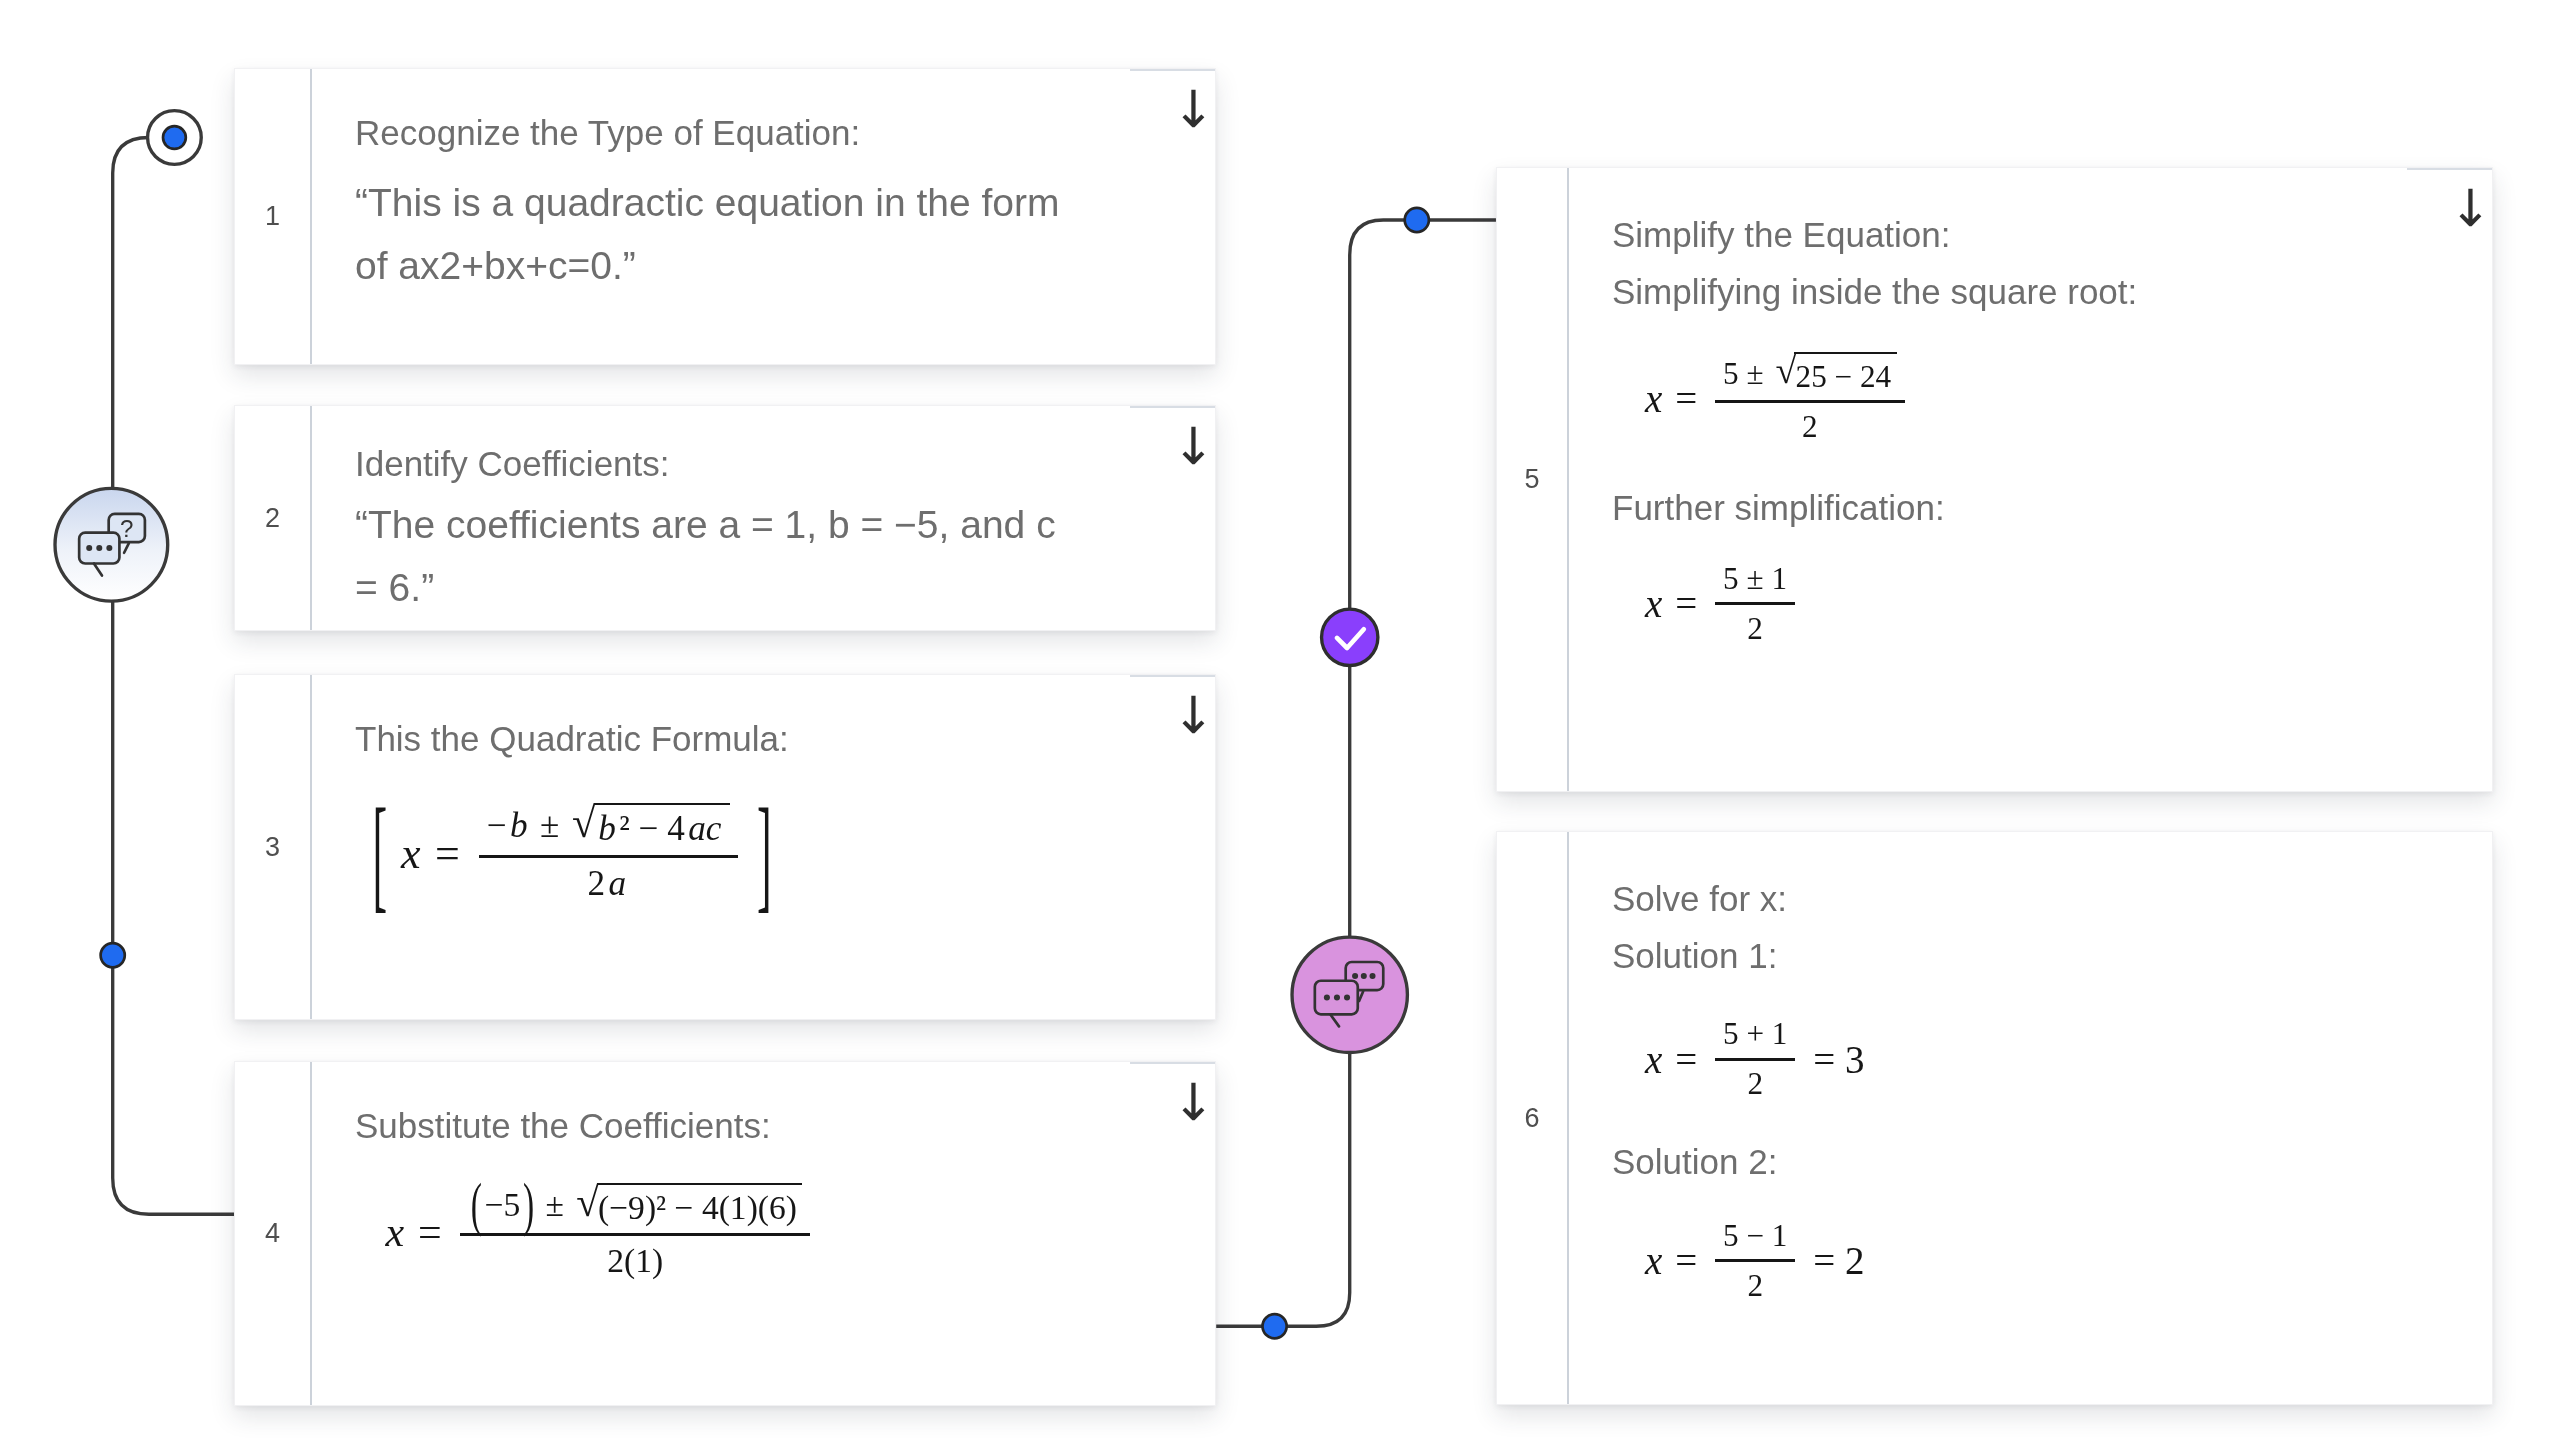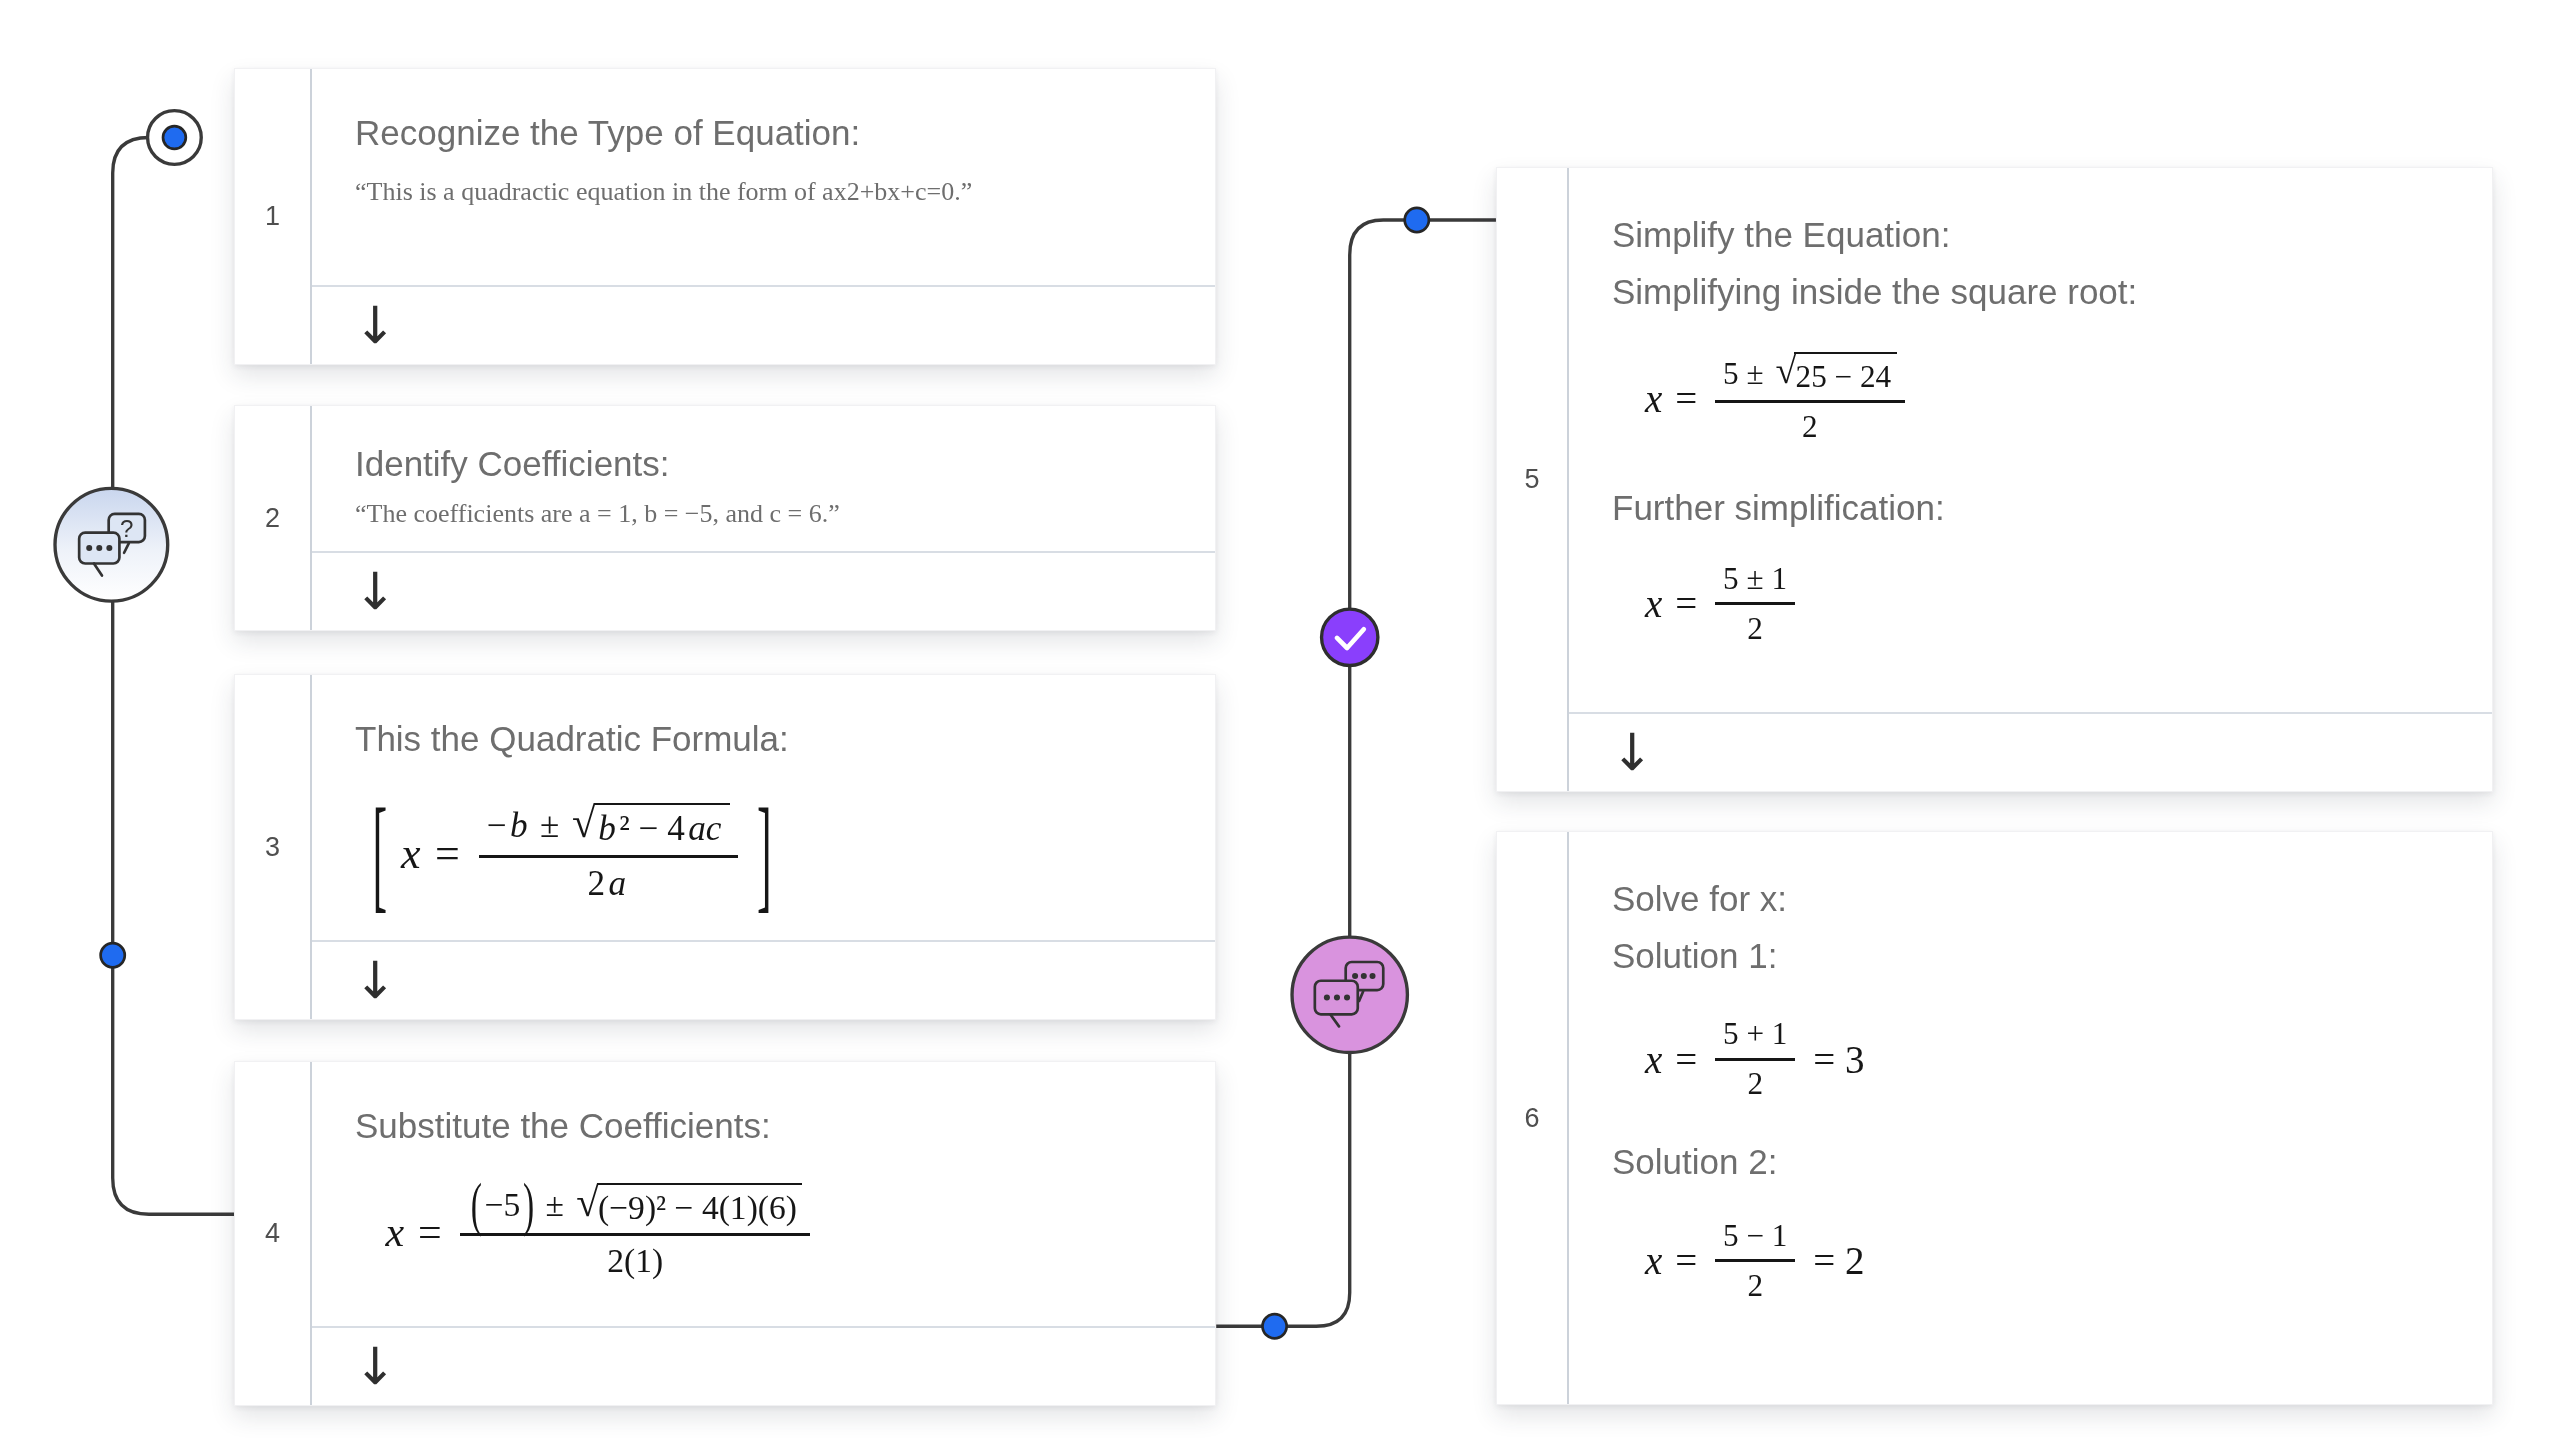--- a/index.html
+++ b/index.html
@@ -18,28 +18,28 @@
   .bdot{fill:#333333;}
   .btail{fill:none;stroke:#333333;stroke-width:4;stroke-linecap:round;}
   .qmark{font-family:"Liberation Sans",sans-serif;font-size:36px;fill:#333333;}
 
   .card{position:absolute;display:flex;background:#ffffff;z-index:2;box-sizing:border-box;
         border:1.3px solid #f1f1f3;
         box-shadow:0 10.7px 23px rgba(40,48,60,0.13), 0 2px 5.4px rgba(40,48,60,0.07);}
   .numcol{width:75px;flex:none;display:flex;align-items:center;justify-content:center;
           border-right:2px solid var(--strip);}
   .num{font-size:27px;color:var(--numc);}
-  .cardmain{flex:1;display:flex;flex-direction:column;min-width:0;}
+  .cardmain{flex:1;display:flex;min-width:0;}
   .content{flex:1;padding:36px 43px 0;}
   .footer{height:77px;flex:none;border-top:2px solid var(--divider);
           display:flex;align-items:center;}
   .arrow{font-size:51px;color:var(--arrowc);margin-left:42px;line-height:1;
          font-family:"DejaVu Sans",sans-serif;}
   .card-title,.card-line{font-size:35px;line-height:1.62;color:var(--heading);}
-  .card-body{font-size:26px;line-height:1.62;color:var(--heading);margin-top:9.4px;font-family:Liberation Serif, serif;}
+  .card-body{font-size:39px;line-height:1.62;color:var(--heading);margin-top:9.4px;}
   .w-limit{max-width:711px;}
 
   .formula{font-family:"Liberation Serif",serif;color:var(--math);display:flex;
            align-items:center;font-size:39px;}
   .formula-lg{font-size:44px;}
   .mit{font-style:italic;margin:0 3.4px;white-space:pre;}
   .mrm{white-space:pre;}
   .frac{display:inline-flex;flex-direction:column;align-items:center;margin:0 8px;
         font-size:0.8em;line-height:1.2;}
   .fnum{display:inline-flex;align-items:center;padding:0 8px 4.7px;

